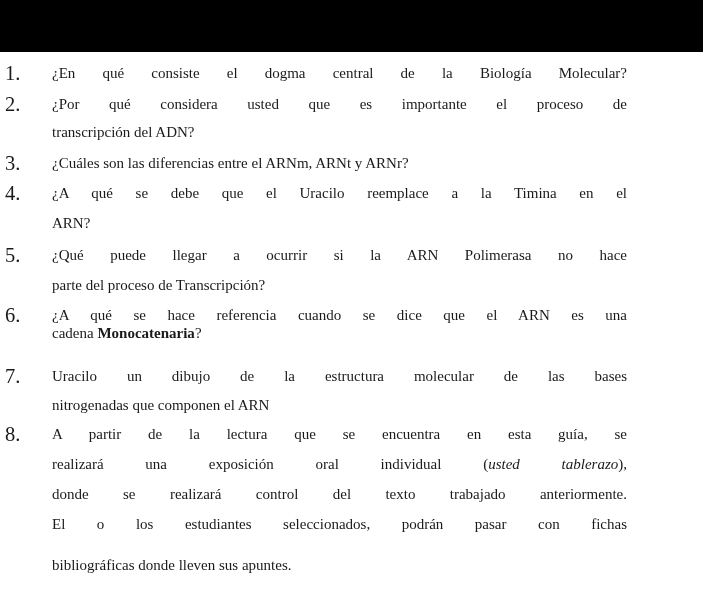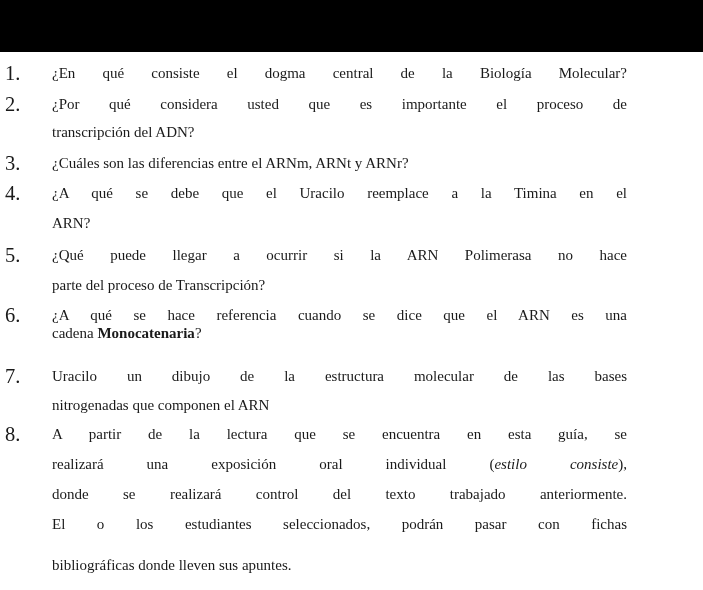--- a/index.html
+++ b/index.html
@@ -99,19 +99,19 @@
 
   <div>
     <span class="num" style="top:311px">7.</span>
     <span class="line txt" style="top:311px">Uracilo un dibujo de la estructura molecular de las bases</span>
     <span class="line txt last" style="top:340px">nitrogenadas que componen el ARN</span>
   </div>
 
   <div>
     <span class="num" style="top:369px">8.</span>
     <span class="line txt" style="top:369px">A partir de la lectura que se encuentra en esta guía, se</span>
-    <span class="line txt" style="top:399px"><span>realizará una exposición oral individual (</span><i>estilo consiste</i><span>),</span></span>
+    <span class="line txt" style="top:399px"><span>realizará una exposición oral individual (</span><i>usted tablerazo</i><span>),</span></span>
     <span class="line txt" style="top:429px">donde se realizará control del texto trabajado anteriormente.</span>
     <span class="line txt" style="top:459px">El o los estudiantes seleccionados, podrán pasar con fichas</span>
     <span class="line txt last" style="top:500px">bibliográficas donde lleven sus apuntes.</span>
   </div>
 
 </div>
 
 </body></html>

